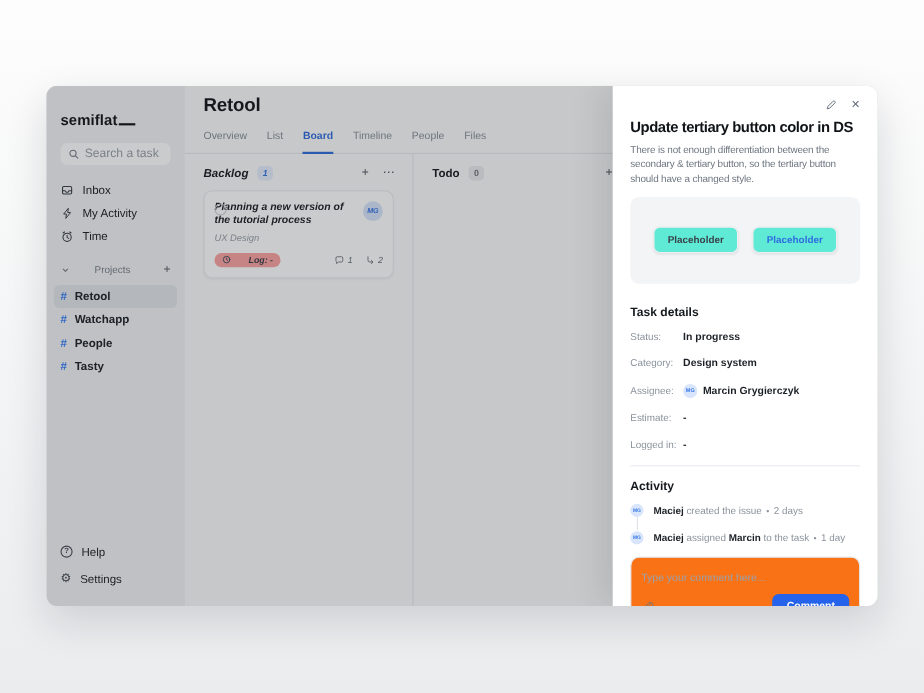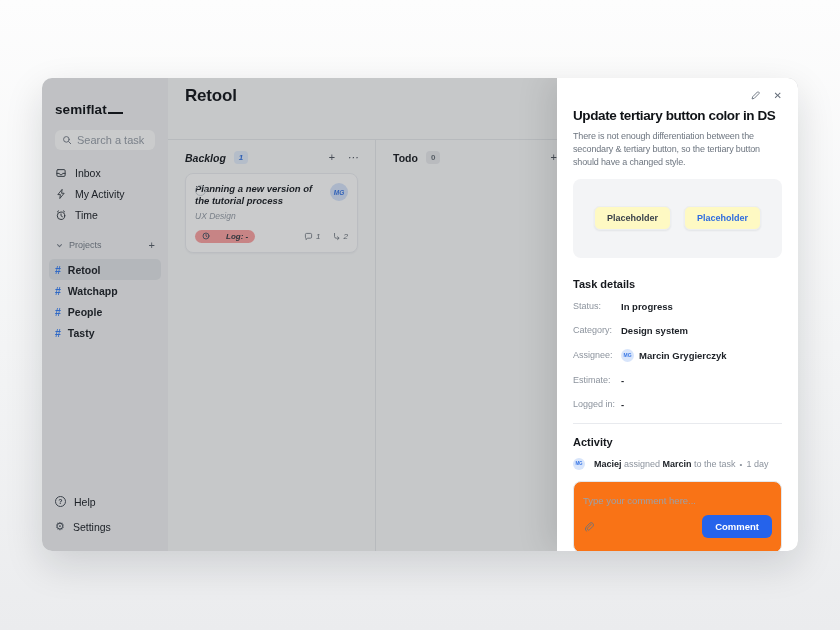--- a/index.html
+++ b/index.html
@@ -32,21 +32,21 @@
   }
   .search input {
     border:none; outline:none; background:transparent; width:100%;
     font-family:inherit; font-size:11px; color:#3a414b;
   }
   .search input::placeholder { color:#9aa1ab; }
   .nav { margin-top:12px; }
   .nav-item { height:21px; display:flex; align-items:center; gap:8px; cursor:pointer; }
   .nav-item .lbl { font-size:10.5px; font-weight:400; color:#23272e; }
   .nav-ic { color:#3d434b; }
-  .proj-head { margin-top:12px; height:16px; display:flex; align-items:center; gap:5px; }
+  .proj-head { margin-top:12px; height:16px; display:flex; align-items:center; gap:22px; }
   .proj-head .lbl { font-size:9px; font-weight:400; color:#7b828d; }
   .proj-head .plus { margin-left:auto; font-size:11px; color:#5c636d; cursor:pointer; line-height:1; }
   .proj-list { margin-top:6px; }
   .proj-item {
     height:21px; display:flex; align-items:center; gap:7px;
     border-radius:5px; padding:0 6px; margin:0 -6px; cursor:pointer;
   }
   .proj-item.sel { background:#e3e6ea; }
   .hash { font-size:10.5px; font-weight:700; color:#3b82f6; }
   .proj-item .lbl { font-size:10.5px; font-weight:700; color:#23272e; }
@@ -108,41 +108,41 @@
   }
   .panel-actions { position:absolute; top:12px; right:16px; display:flex; gap:13px; align-items:center; }
   .panel-actions .act { color:#636c78; cursor:pointer; font-size:10px; line-height:1; }
   .panel-title { margin-top:30px; font-size:13.5px; font-weight:700; letter-spacing:-.4px; color:#101317; white-space:nowrap; }
   .panel-desc { margin-top:7px; font-size:9px; letter-spacing:-.15px; line-height:1.44; color:#6e7680; }
   .preview {
     margin-top:10px; height:79px; background:#f3f4f6; border-radius:8px;
     display:flex; align-items:center; justify-content:center; gap:13px;
   }
   .ph-btn {
-    background:#fef9c3; border:1px solid #eceef1; border-radius:6px; padding:6px 12px;
+    background:#5eead4; border:1px solid #eceef1; border-radius:6px; padding:6px 12px;
     font-family:inherit; font-size:9px; font-weight:700; cursor:pointer;
     box-shadow:0 1px 2px rgba(16,24,40,.07);
   }
   .ph-btn.dark { color:#3a414b; }
   .ph-btn.blue { color:#2f6ce0; }
   .sec-head { font-size:11px; font-weight:700; color:#15181d; }
   .details-head { margin-top:20px; }
   .detail-rows { margin-top:11px; }
   .d-row { display:flex; align-items:center; margin-bottom:13px; min-height:11px; }
   .d-label { width:48px; font-size:9px; color:#8c939d; }
   .d-value { font-size:9.5px; font-weight:700; color:#1c2026; display:flex; align-items:center; gap:5px; }
   .avatar-sm {
     width:13px; height:13px; border-radius:50%; background:#d8e5fb; color:#3c79e6;
     font-size:5px; font-weight:700; display:flex; align-items:center; justify-content:center; flex:none;
   }
   .divider { border-top:1px solid #e8eaee; margin-top:2px; }
   .activity-head { margin-top:12px; }
   .act-items { margin-top:10px; position:relative; }
   .act-item { display:flex; align-items:center; gap:9px; position:relative; }
-  .act-item + .act-item { margin-top:31px; }
+  .act-item + .act-item { margin-top:13px; }
   .act-item + .act-item::before {
     content:""; position:absolute; left:6px; top:-13px; width:1px; height:12px; background:#dfe3e8;
   }
   .avatar-xs {
     width:12px; height:12px; border-radius:50%; background:#d8e5fb; color:#3c79e6;
     font-size:4.5px; font-weight:700; display:flex; align-items:center; justify-content:center; flex:none;
   }
   .act-text { font-size:9px; color:#8c939d; white-space:nowrap; }
   .act-text .b { font-weight:700; color:#1c2026; }
   .act-text .dot { margin:0 4px; font-size:8px; }
@@ -247,20 +247,28 @@
       <div class="nav-item">
         <span class="gear-glyph">⚙</span>
         <span class="lbl">Settings</span>
       </div>
     </div>
   </div>
 
   <div class="main">
     <div class="main-header">
       <div class="page-title">Retool</div>
+      <div class="tabs">
+        <div class="tab">Overview</div>
+        <div class="tab">List</div>
+        <div class="tab active">Board</div>
+        <div class="tab">Timeline</div>
+        <div class="tab">People</div>
+        <div class="tab">Files</div>
+      </div>
     </div>
 
     <div class="board">
 
       <div class="column col-backlog">
         <div class="col-head">
           <span class="col-name">Backlog</span>
           <span class="badge blue">1</span>
           <span class="col-actions">
             <span class="ghost-btn">+</span>
@@ -361,20 +369,26 @@
       </div>
     </div>
 
     <div class="divider"></div>
 
     <div class="sec-head activity-head">Activity</div>
     <div class="act-items">
       <div class="act-item">
         <span class="avatar-xs">MG</span>
         <span class="act-text">
+          <span class="b">Maciej</span><span> created the issue</span><span class="b"></span><span></span><span class="dot">•</span><span>2 days</span>
+        </span>
+      </div>
+      <div class="act-item">
+        <span class="avatar-xs">MG</span>
+        <span class="act-text">
           <span class="b">Maciej</span><span> assigned </span><span class="b">Marcin</span><span> to the task</span><span class="dot">•</span><span>1 day</span>
         </span>
       </div>
     </div>
 
     <div class="comment-box">
       <input placeholder="Type your comment here..." style="">
       <div class="comment-foot">
         <span class="clip">
           <svg width="11" height="11" viewBox="0 0 16 16" fill="none" stroke="#6a727c" stroke-width="1.3" stroke-linecap="round">

